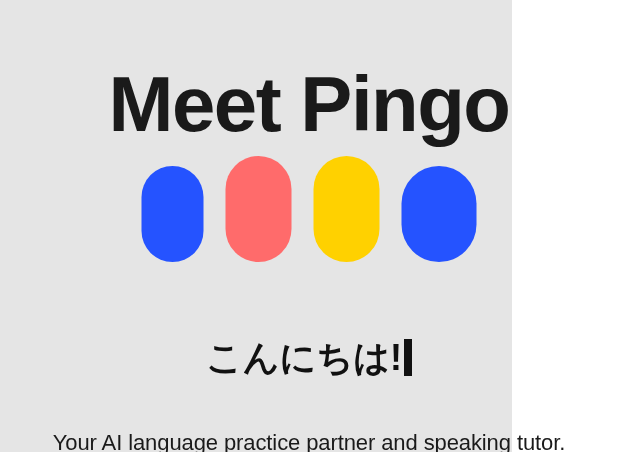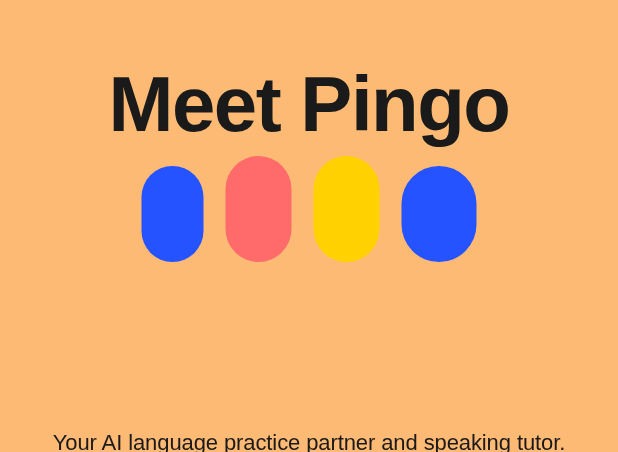--- a/index.html
+++ b/index.html
@@ -11,23 +11,23 @@
     width: 618px;
     height: 452px;
     overflow: hidden;
     background: #ffffff;
     font-family: "Liberation Sans", "DejaVu Sans", sans-serif;
     -webkit-font-smoothing: antialiased;
   }
 
   .screen {
     position: relative;
-    width: 618px;
+    width: 512px;
     height: 452px;
-    background: #fdba74;
+    background: #e5e5e5;
     box-sizing: border-box;
   }
 
   
   .hero-title {
     position: absolute;
     left: 0;
     top: 4px;
     width: 618px;
     text-align: center;
@@ -115,16 +115,19 @@
 
   <div class="mascot">
     <div class="mascot-inner">
       <span class="pill pill-1"></span>
       <span class="pill pill-2"></span>
       <span class="pill pill-3"></span>
       <span class="pill pill-4"></span>
     </div>
   </div>
 
+  <div class="greeting">
+    <span class="greeting-text">こんにちは!</span><span class="caret"></span>
+  </div>
 
   <p class="tagline">Your AI language practice partner and speaking tutor.</p>
 
 </div>
 
 </body></html>

